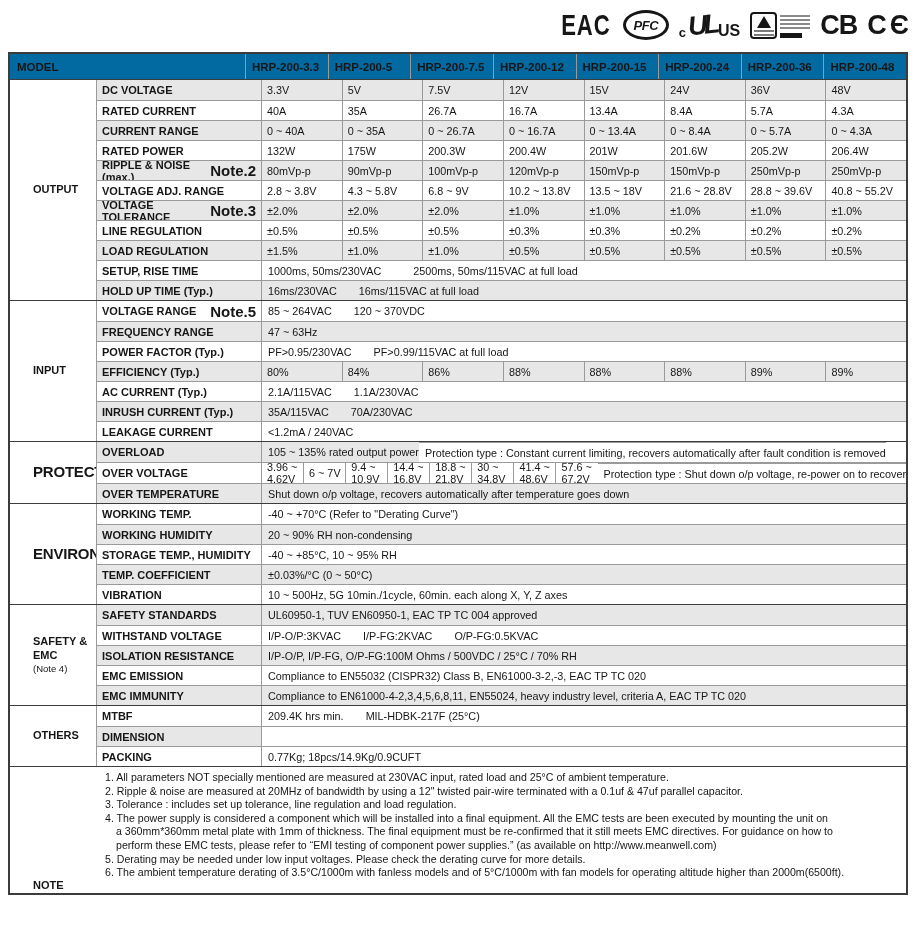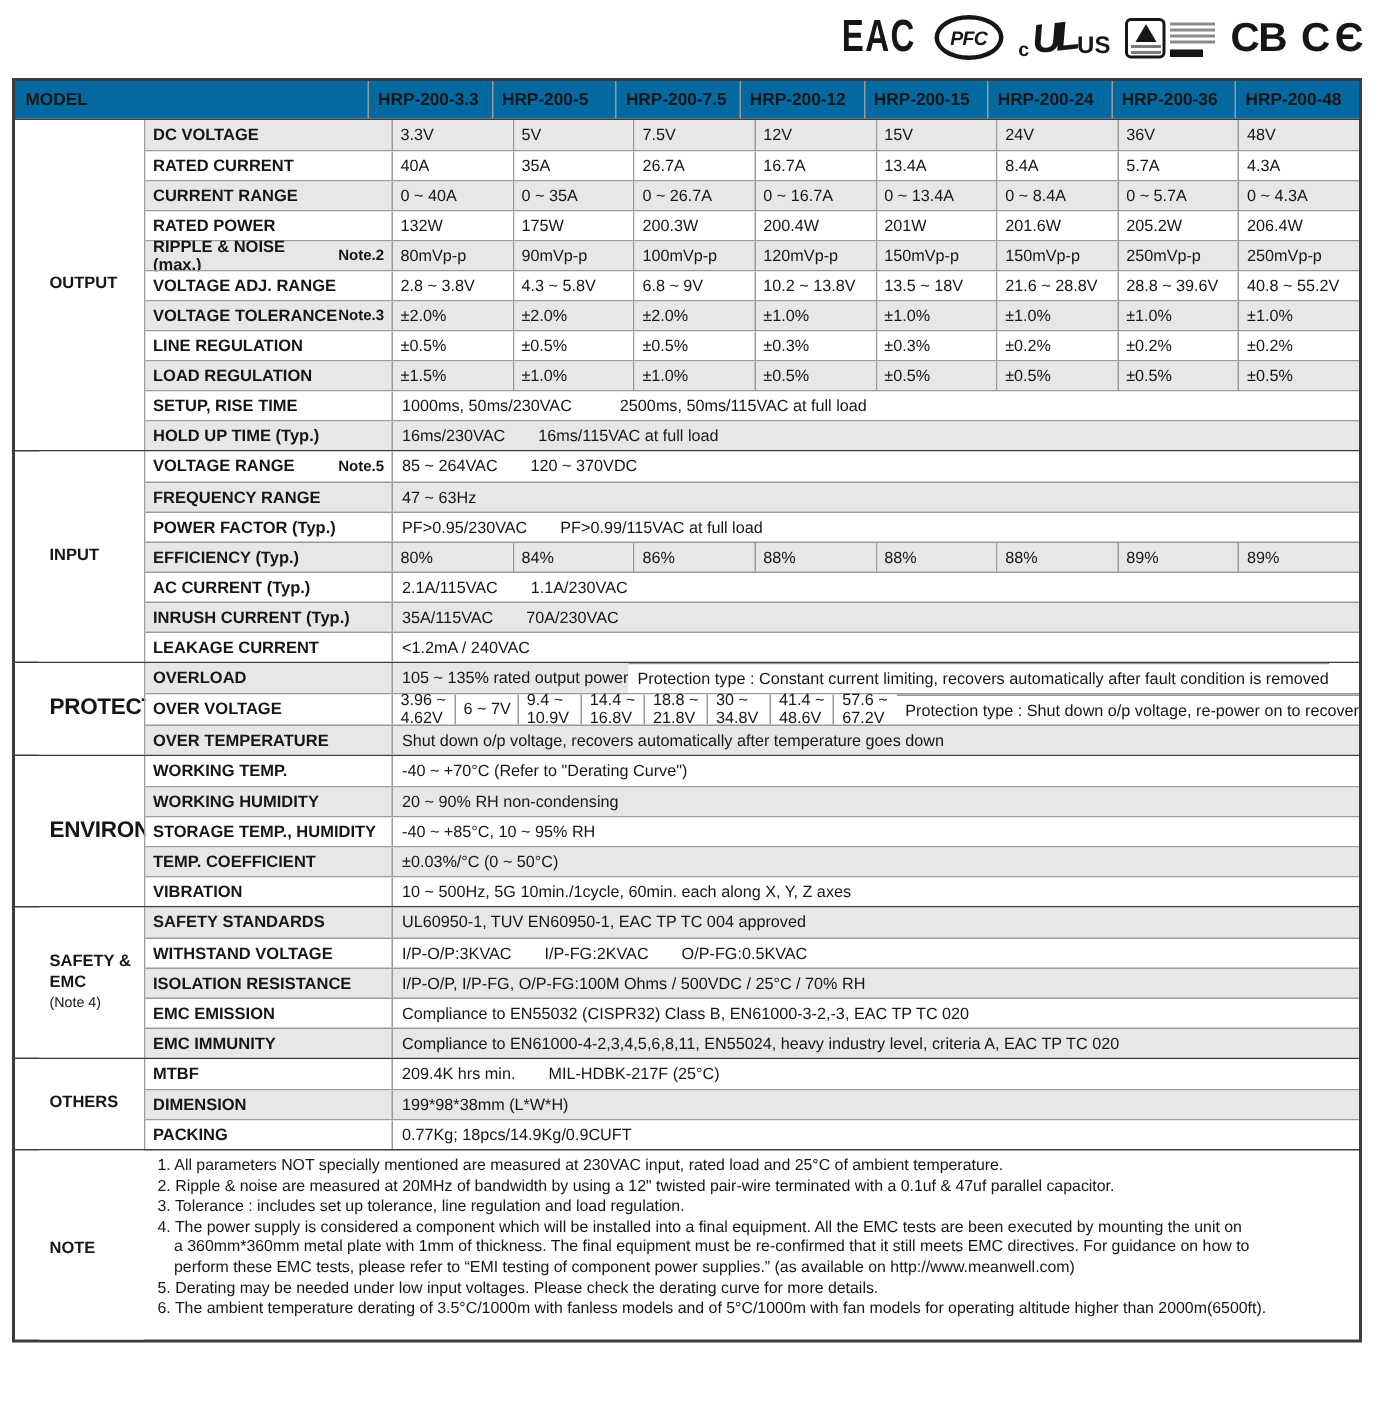--- a/index.html
+++ b/index.html
@@ -42,33 +42,33 @@
   .model-cell { width:235px; flex:none; display:flex; align-items:center;
                 padding-left:7px; font-weight:700; font-size:11.5px; }
   .model-col  { flex:1; display:flex; align-items:center; padding-left:6px;
                 font-weight:700; font-size:11.5px; border-left:1px solid #9a9a9a; }
 
   .section { display:flex; border-top:1.5px solid #3c3c3c; }
   .sec-label { width:70px; flex:none; display:flex; flex-direction:column;
                justify-content:center; padding-left:7px; font-weight:700;
                font-size:11px; background:#fff; line-height:1.25;margin-left:16px; }
   .sec-label.small { font-size:15px; letter-spacing:-.2px; }
-  .sec-label.top { justify-content:center; padding-top:5px; }
+  .sec-label.top { justify-content:flex-end; padding-top:5px; }
   .sec-label .subnote { font-weight:400; font-size:9.5px; }
   .sec-rows { flex:1; display:flex; flex-direction:column; border-left:1px solid #9a9a9a; }
 
   .srow { display:flex; height:20px; }
   .srow + .srow, .group + .srow, .srow + .group, .group + .group { border-top:1px solid #9a9a9a; }
   .group { display:flex; }
   .gsub { flex:1; display:flex; }
   .gsub .srow + .srow { border-top:1px solid #9a9a9a; }
 
   .pcell { width:165px; flex:none; display:flex; align-items:center;
            padding:0 3px 0 5px; font-weight:700; border-right:1px solid #9a9a9a; }
-  .pcell .note-tag { margin-left:auto; font-size:10px; font-weight:700; padding-right:2px; }
+  .pcell .note-tag { margin-left:auto; font-size:15px; font-weight:700; padding-right:2px; }
   .group > .pcell { width:165px; }
   .dcell { flex:1; display:flex; align-items:center; padding-left:5px; font-size:10.8px; }
   .dcell:not(:last-child) { border-right:1px solid #9a9a9a; }
   .scell { flex:1; display:flex; align-items:center; gap:32px; padding-left:6px;
            font-size:10.8px; white-space:nowrap; }
   .scell.tight { gap:22px; }
 
   .notes { flex:1; padding:4px 6px 0 9px; font-size:10.6px; line-height:13.6px; }
   .note-line { white-space:nowrap; }
   .note-line.indent { padding-left:11px; }
@@ -492,23 +492,20 @@
             </div>
             <div class="scell w tight">
               <span>209.4K hrs min.</span>
               <span>MIL-HDBK-217F (25°C)</span>
             </div>
           </div>
           <div class="srow">
             <div class="pcell g">
               <span>DIMENSION</span>
             </div>
-            <div class="scell g">
-              <span>199*98*38mm (L*W*H)</span>
-            </div>
           </div>
           <div class="srow">
             <div class="pcell w">
               <span>PACKING</span>
             </div>
             <div class="scell w">
               <span>0.77Kg; 18pcs/14.9Kg/0.9CUFT</span>
             </div>
           </div>
         </div>

